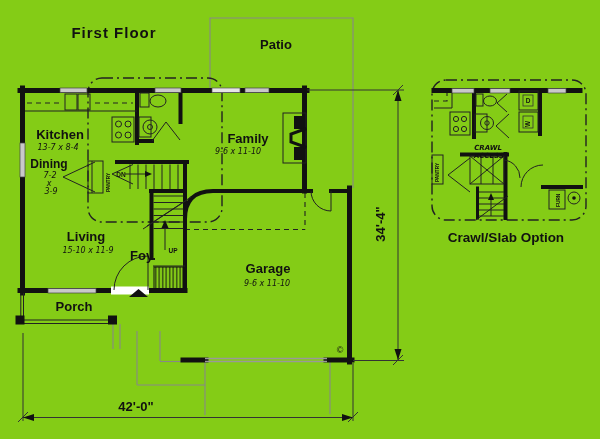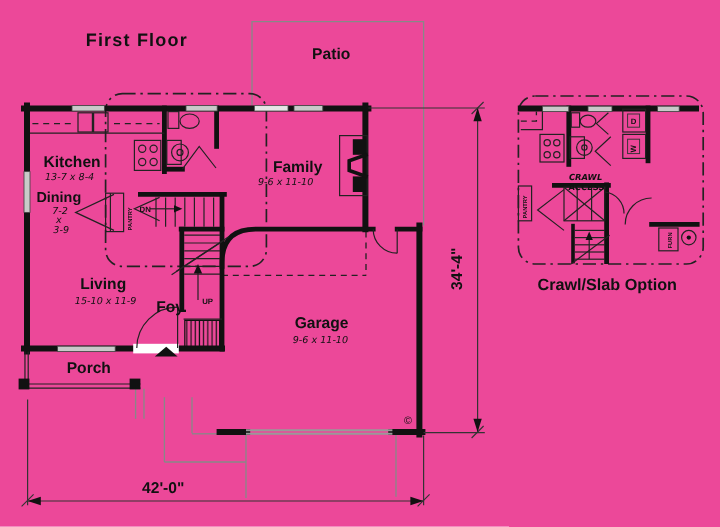--- a/index.html
+++ b/index.html
@@ -1,16 +1,16 @@
 <!DOCTYPE html>
 <html><head>
 <meta charset="utf-8">
 <style>
   html,body{margin:0;padding:0;background:#ffffff;}
-  #canvas{position:relative;width:600px;height:439px;background:#ec4899;overflow:hidden;}
+  #canvas{position:relative;width:600px;height:439px;background:#84cc16;overflow:hidden;}
   svg{display:block;}
   .wall{stroke:#111;stroke-width:5;fill:none;stroke-linecap:square;}
   .wall4{stroke:#111;stroke-width:4;fill:none;stroke-linecap:square;}
   .wall3{stroke:#111;stroke-width:3;fill:none;stroke-linecap:square;}
   .thin{stroke:#222;stroke-width:1;fill:none;}
   .thin7{stroke:#333;stroke-width:0.8;fill:none;}
   .site{stroke:#888;stroke-width:1.1;fill:none;}
   .gray{stroke:#999;stroke-width:1.6;fill:none;}
   .dash{stroke:#222;stroke-width:1.1;fill:none;stroke-dasharray:5 4;}
   .dashdot{stroke:#222;stroke-width:1.4;fill:none;stroke-dasharray:11 4 2 4;}

